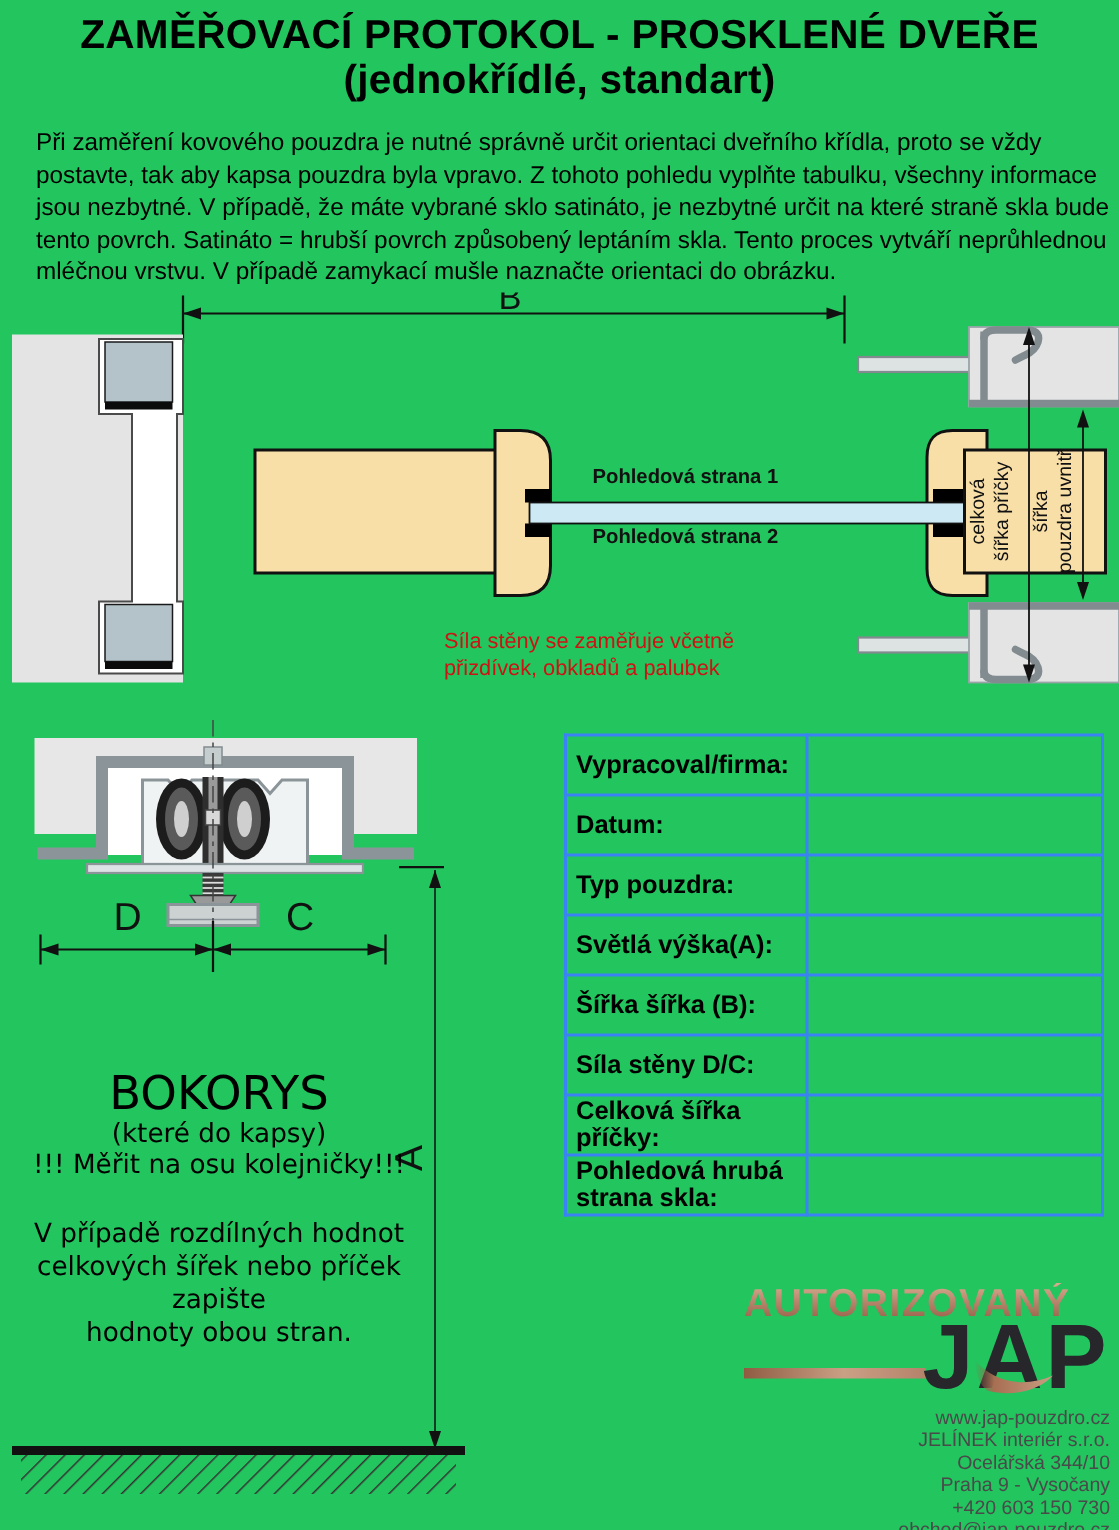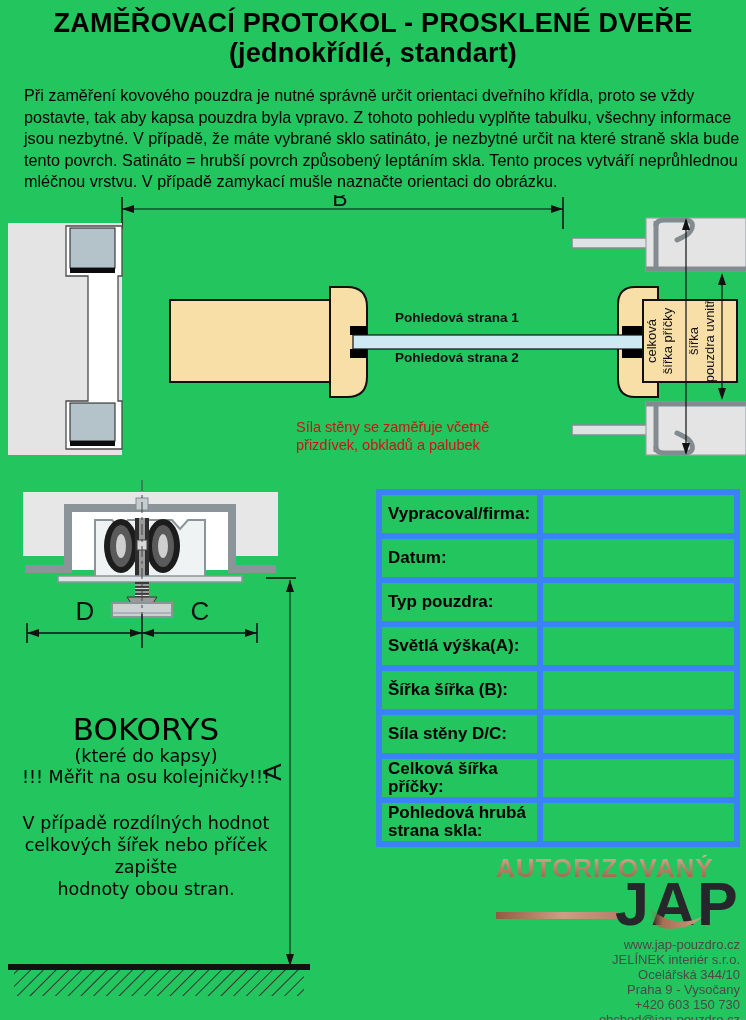--- a/index.html
+++ b/index.html
@@ -7,21 +7,21 @@
         font-family:"Liberation Sans",sans-serif;color:#000;}
   .abs{position:absolute;}
   
   #title{top:8px;left:0;width:746px;text-align:center;font-weight:bold;
          font-size:27px;line-height:30px;letter-spacing:0.2px;}
   
   #intro{top:85px;left:24px;width:734px;font-size:16.2px;line-height:21.5px;}
   
   #protocol-table{position:absolute;left:376px;top:489px;width:358px;
                   border-collapse:collapse;table-layout:fixed;}
-  #protocol-table td{border:6px solid #3b82f6;height:36px;padding:1px 6px;vertical-align:middle;}
+  #protocol-table td{border:2px solid #3b82f6;height:36px;padding:1px 6px;vertical-align:middle;}
   #protocol-table .lbl{font-weight:bold;font-size:17px;line-height:18px;}
   
   #bokorys{top:712px;left:10px;width:272px;text-align:center;font-family:"DejaVu Sans","Liberation Sans",sans-serif;}
   #bokorys .hd{font-size:31px;line-height:34px;letter-spacing:0px;}
   #bokorys .s1{font-size:17.5px;line-height:21px;}
   #bokorys .s2{font-size:17.5px;line-height:21px;}
   #bokorys .note{margin-top:24px;font-size:17.5px;line-height:22px;}
   
   .copper-text{background:linear-gradient(180deg,#d9ae92 0%,#b5826a 50%,#935f46 100%);
                -webkit-background-clip:text;background-clip:text;color:transparent;

